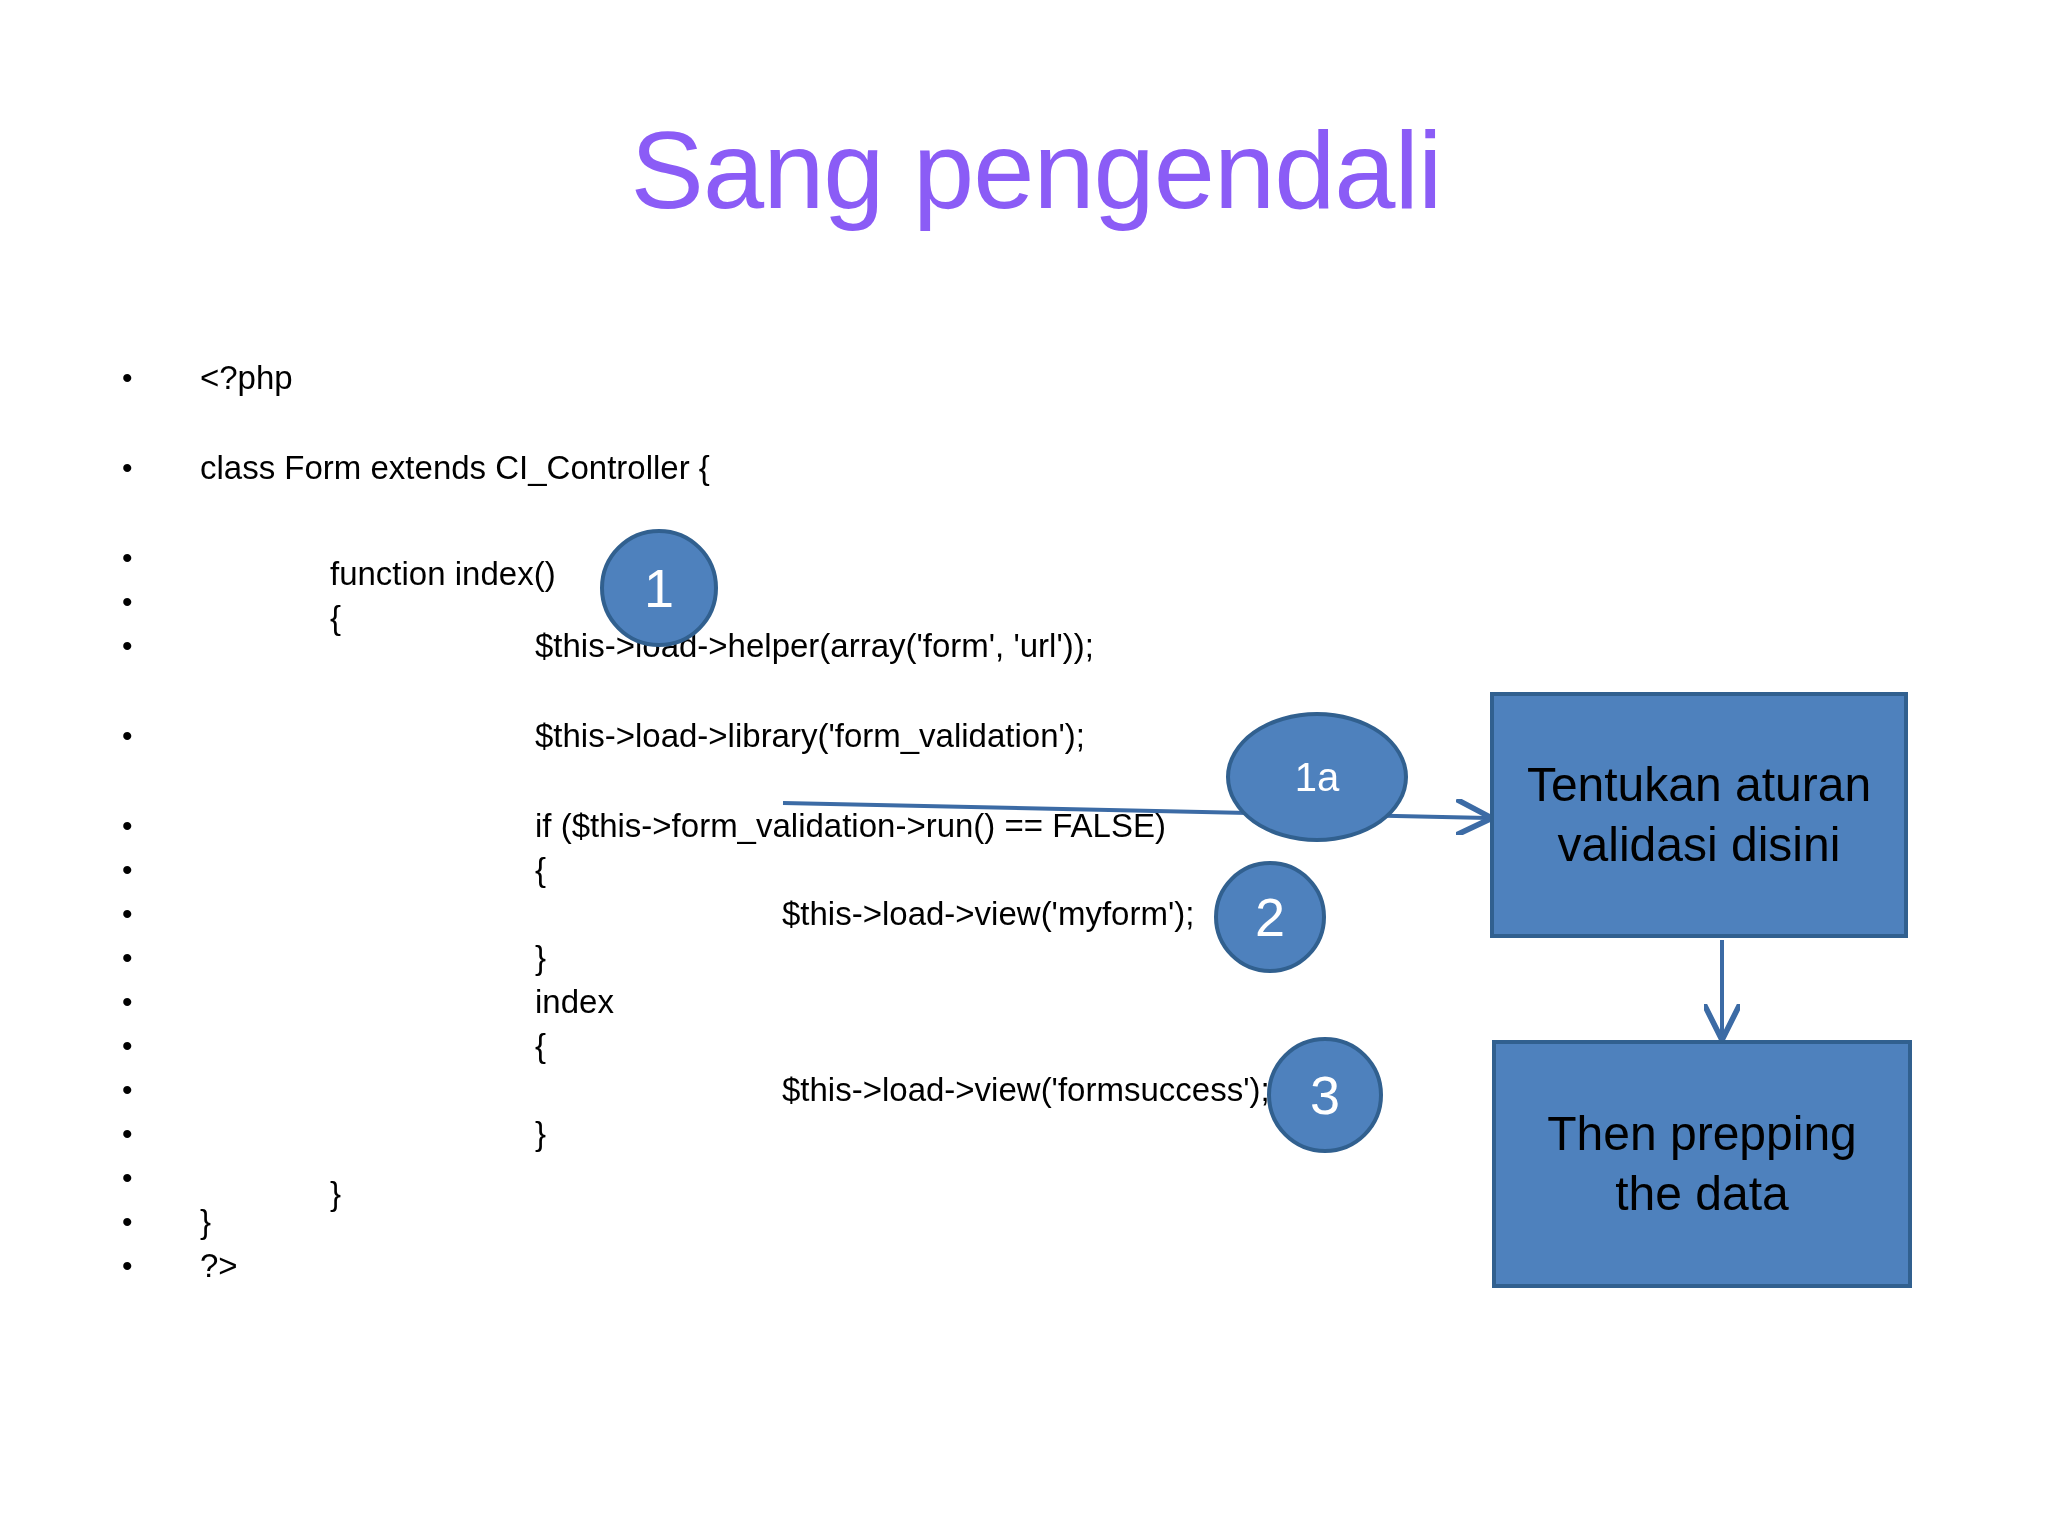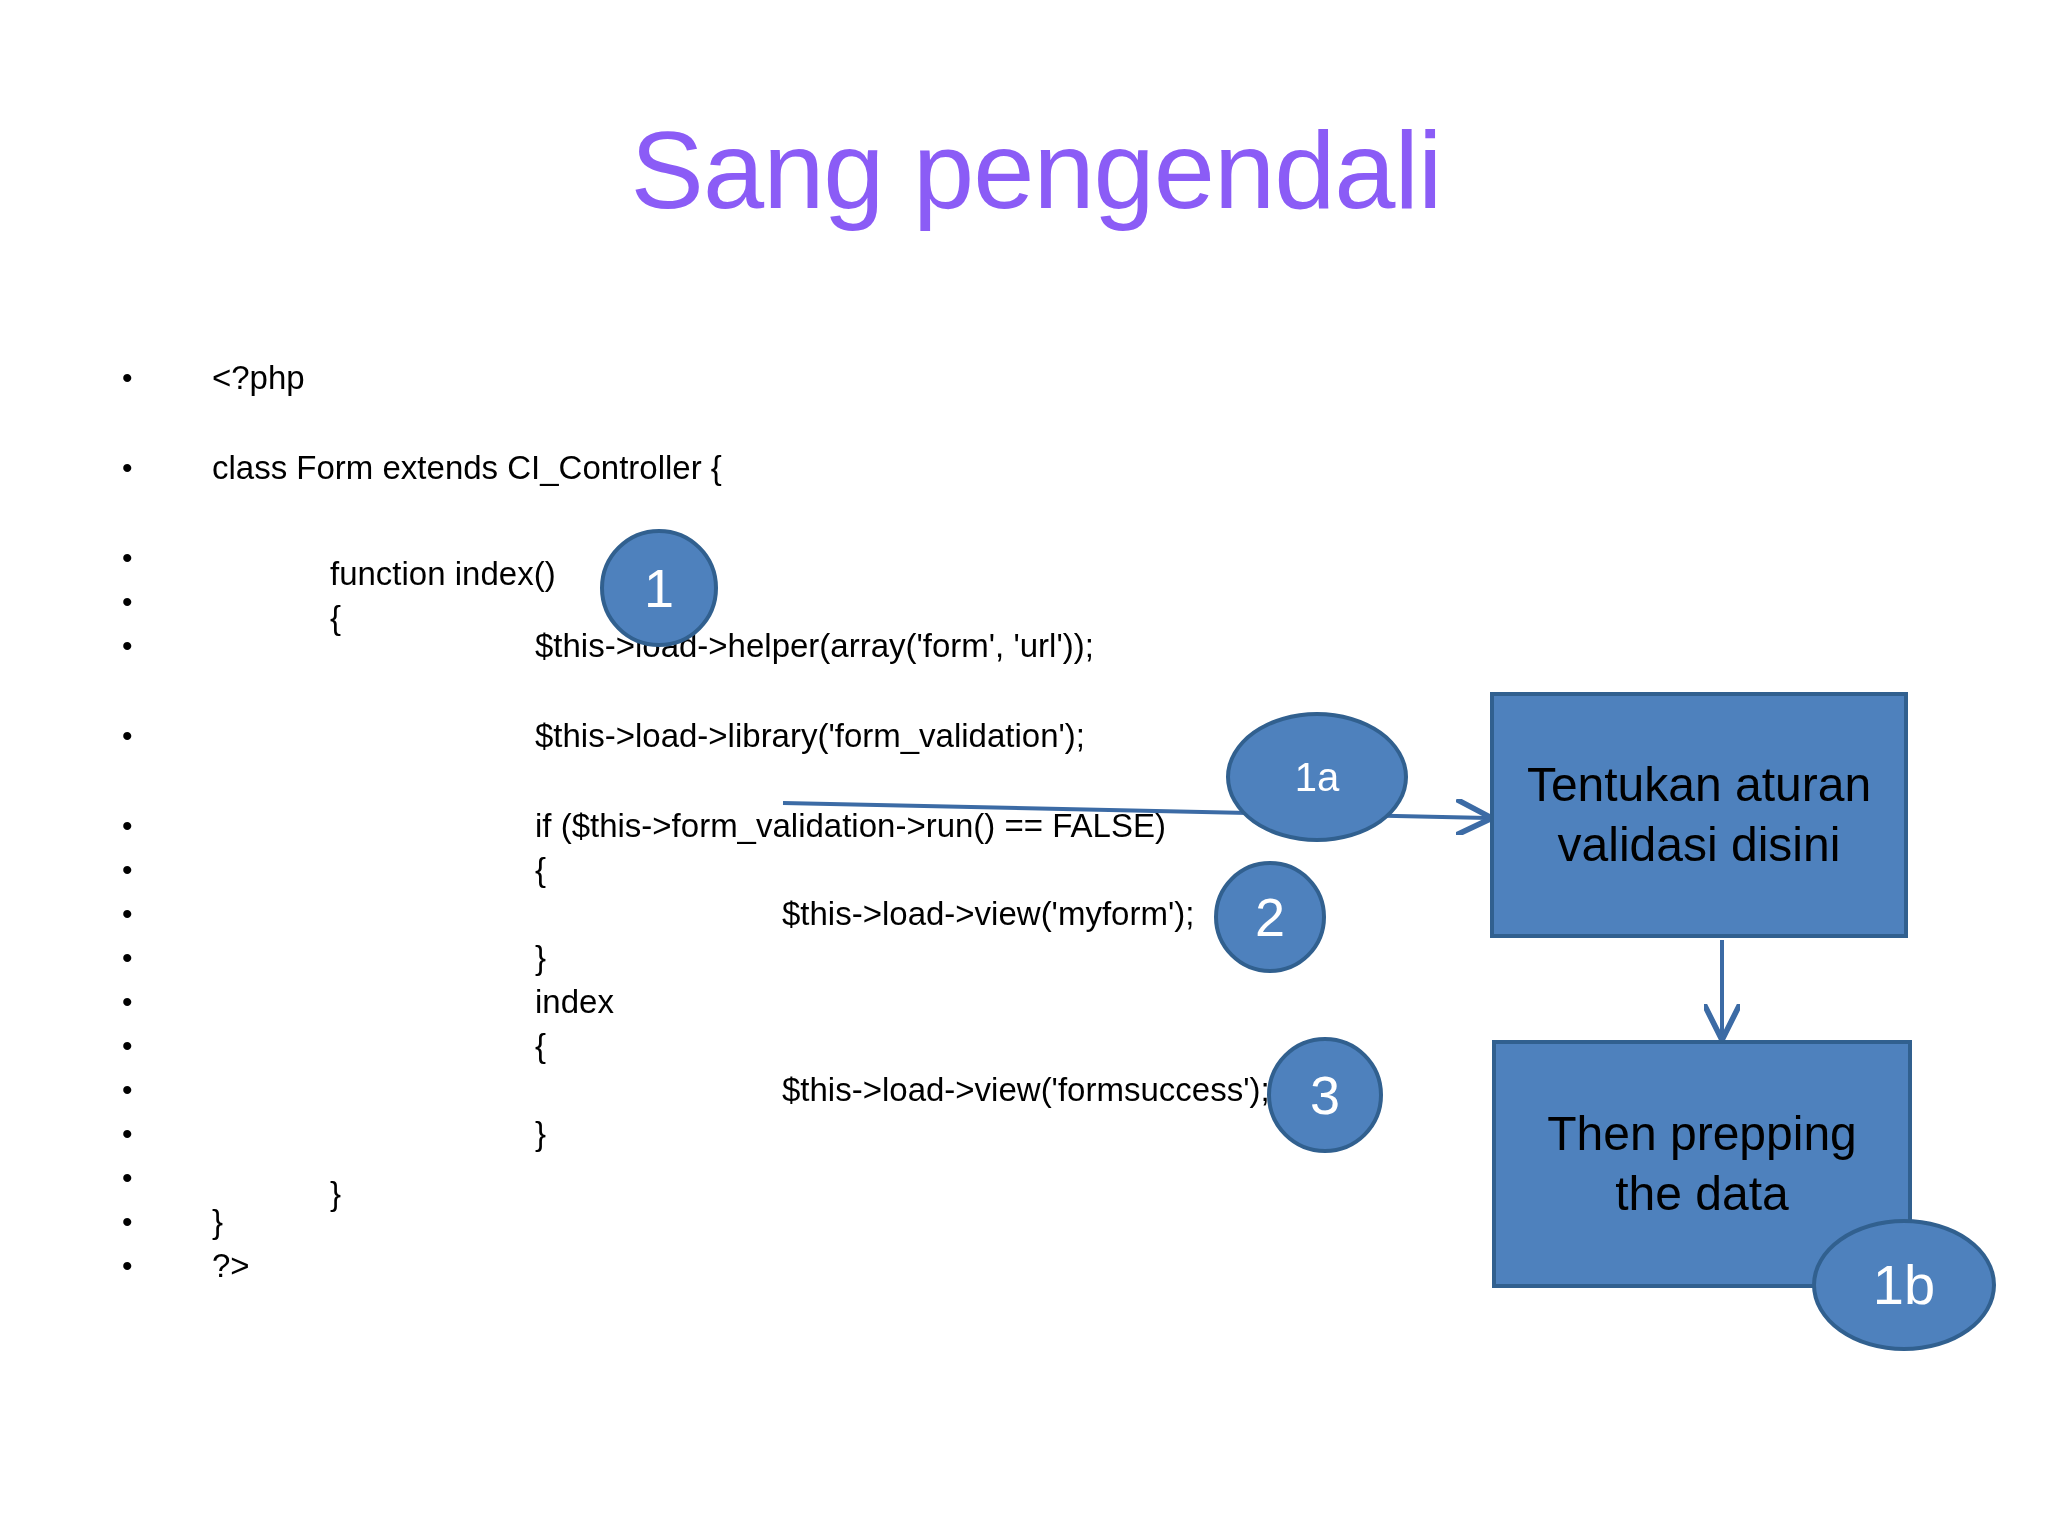--- a/index.html
+++ b/index.html
@@ -59,21 +59,21 @@
     width: 16px;
     line-height: 44px;
     font-size: 30px;
     color: #000000;
   }
   .code-text {
     position: absolute;
     top: 0;
     line-height: 44px;
   }
-  .ind0 { left: 200px; margin-left: 12px; }
+  .ind0 { left: 200px; }
   .ind1 { left: 330px; margin-top: 16px; }
   .ind2 { left: 535px; }
   .ind3 { left: 782px; text-align: right; }
 
   
   .badge {
     position: absolute;
     background: #4E81BD;
     border: 4px solid #31608F;
     color: #ffffff;
@@ -171,15 +171,14 @@
     <div>
       <span>Then prepping</span><br>
       <span>the data</span>
     </div>
   </div>
 
   <div class="badge circle" id="badge-1">1</div>
   <div class="badge ellipse" id="badge-1a">1a</div>
   <div class="badge circle" id="badge-2">2</div>
   <div class="badge circle" id="badge-3">3</div>
-  <div class="badge ellipse" id="badge-1b">1b</div>
 
 </div>
 
 </body></html>

